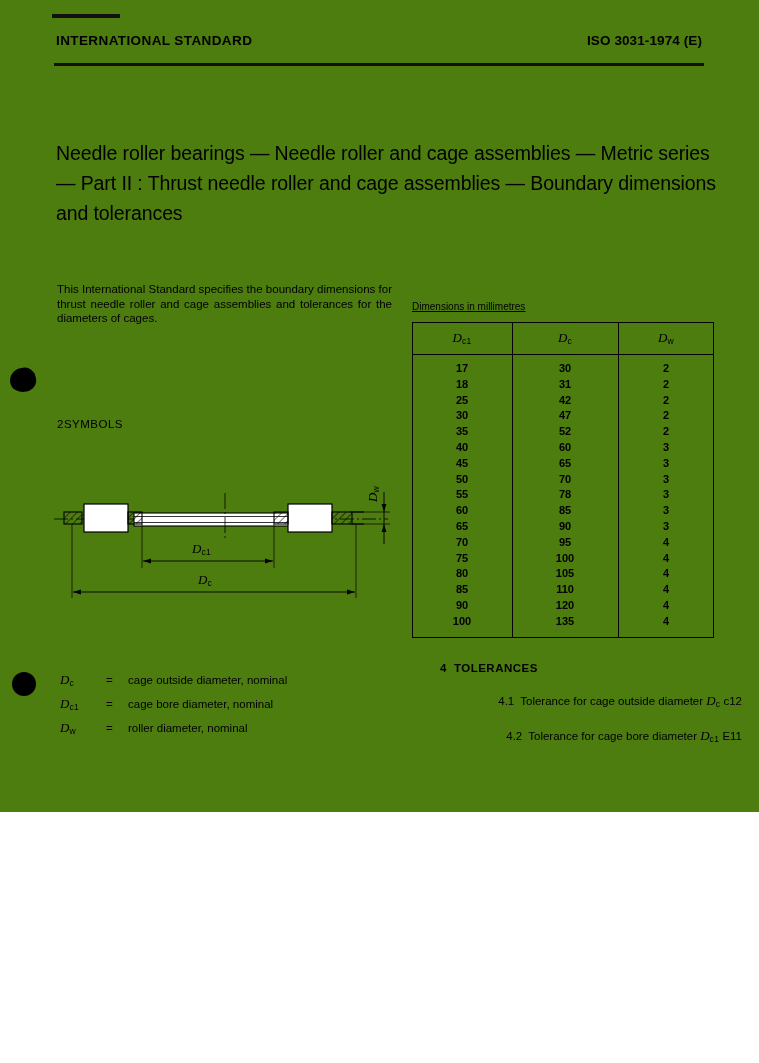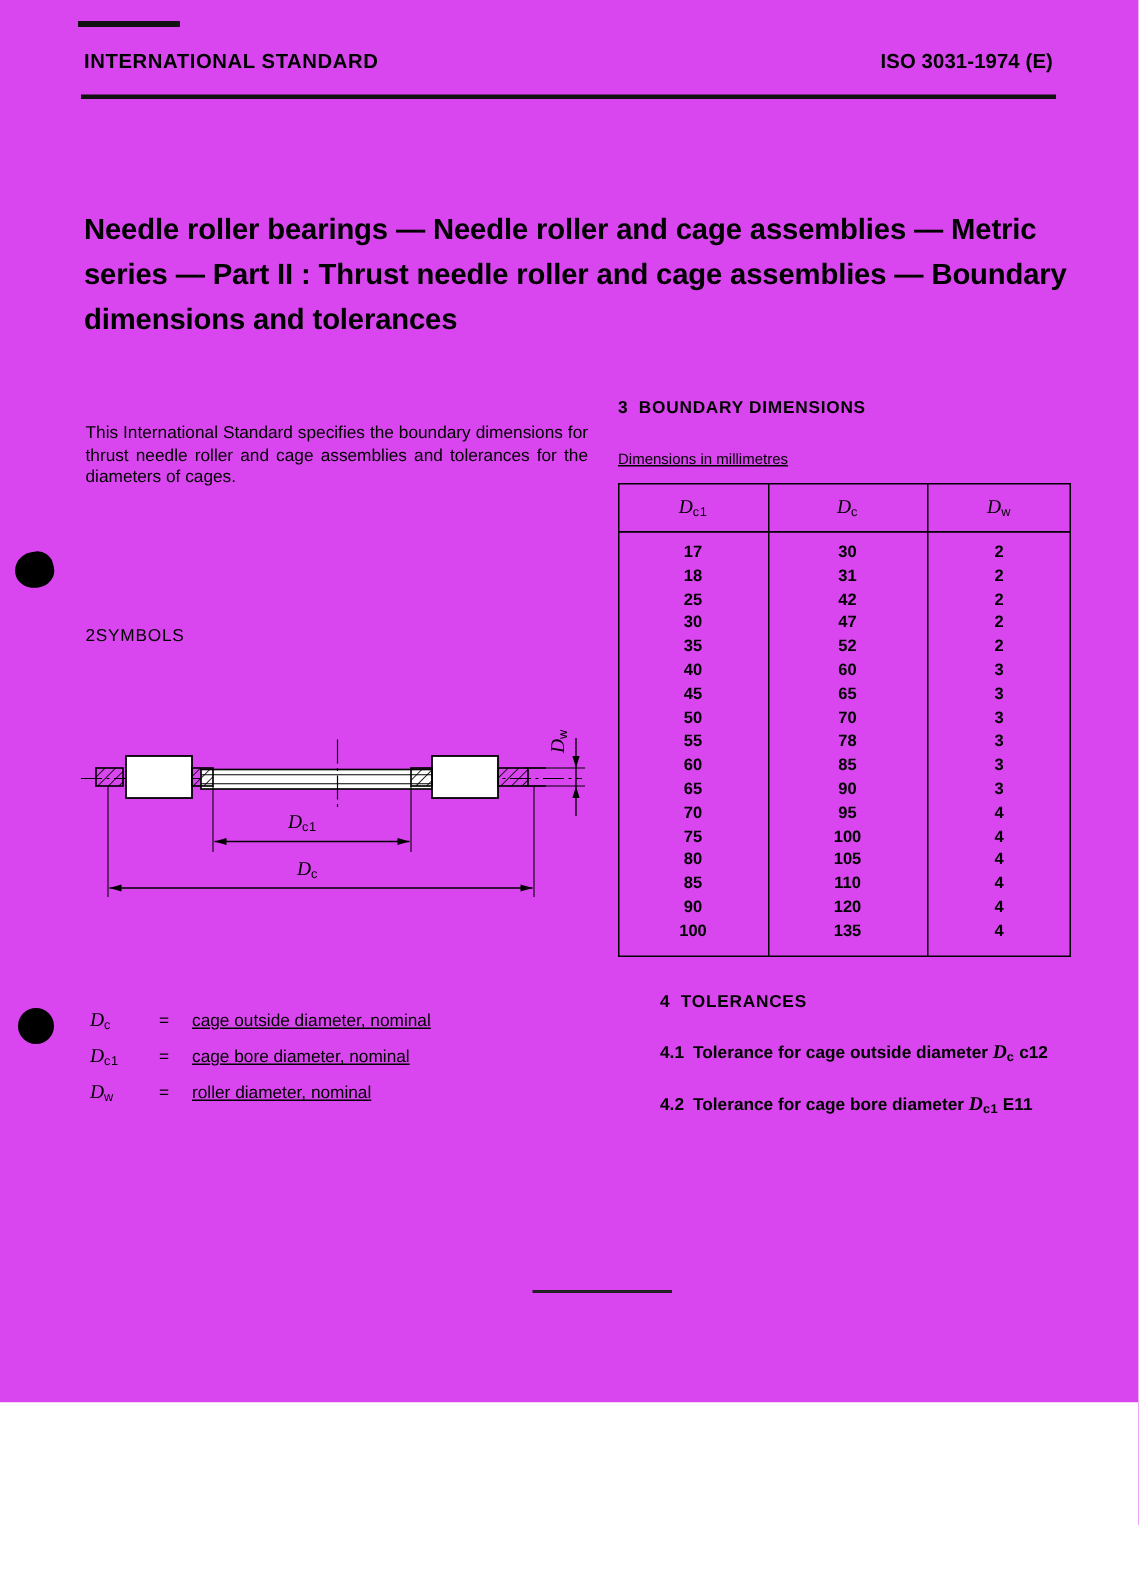--- a/index.html
+++ b/index.html
@@ -7,22 +7,22 @@
     padding: 0;
     background: #ffffff;
   }
   body {
     font-family: "Liberation Sans", sans-serif;
     color: #000000;
   }
   #page {
     position: relative;
     width: 759px;
-    height: 935px;
-    background: #d946ef;
+    height: 812px;
+    background: #4d7c0f;
     overflow: hidden;
   }
 
   
   .top-rule {
     position: absolute;
     left: 52px;
     top: 14px;
     width: 68px;
     height: 4px;
@@ -56,21 +56,21 @@
     background: #111;
   }
 
   
   .doc-title {
     position: absolute;
     left: 56px;
     top: 138px;
     width: 660px;
     font-size: 19.5px;
-    font-weight: bold;
+    font-weight: normal;
     line-height: 30px;
     letter-spacing: -0.1px;
   }
 
   
   .col-left {
     position: absolute;
     left: 57px;
     top: 266px;
     width: 335px;
@@ -174,22 +174,23 @@
   
   .tol-block {
     position: absolute;
     left: 412px;
     top: 662px;
     width: 302px;
     margin-left: 28px;
   }
   .tol-item {
     font-size: 11.5px;
-    font-weight: bold;
+    font-weight: normal;
     margin-top: 19px;
+    text-align: right;
   }
   .tol-item .tnum { margin-right: 6px; }
 
   
   .legend {
     position: absolute;
     left: 60px;
     top: 672px;
     width: 300px;
     font-size: 11.5px;
@@ -200,21 +201,21 @@
     height: 24px;
   }
   .legend-sym {
     width: 46px;
     flex: 0 0 46px;
   }
   .legend-eq {
     width: 22px;
     flex: 0 0 22px;
   }
-  .legend-def { flex: 1; text-decoration: underline; }
+  .legend-def { flex: 1; }
 
   
   .sym { white-space: nowrap; }
   .sym i {
     font-style: italic;
     font-family: "Liberation Serif", serif;
     font-size: 13px;
   }
   .sym sub {
     font-size: 8.5px;
@@ -397,25 +398,20 @@
 
     <div class="legend-row">
       <span class="legend-sym sym">
         <i>D</i><sub>w</sub>
       </span>
       <span class="legend-eq">=</span>
       <span class="legend-def">roller diameter, nominal</span>
     </div>
   </div>
 
-  <div class="col-right">
-    <div class="sec-head">
-      <span class="num">3</span><span>BOUNDARY DIMENSIONS</span>
-    </div>
-  </div>
 
   <div class="dim-note">Dimensions in millimetres</div>
 
   <table class="dims">
     <thead>
       <tr>
         <th class="col-dc1">
           <span class="sym"><i>D</i><sub>c1</sub></span>
         </th>
         <th class="col-dc">

